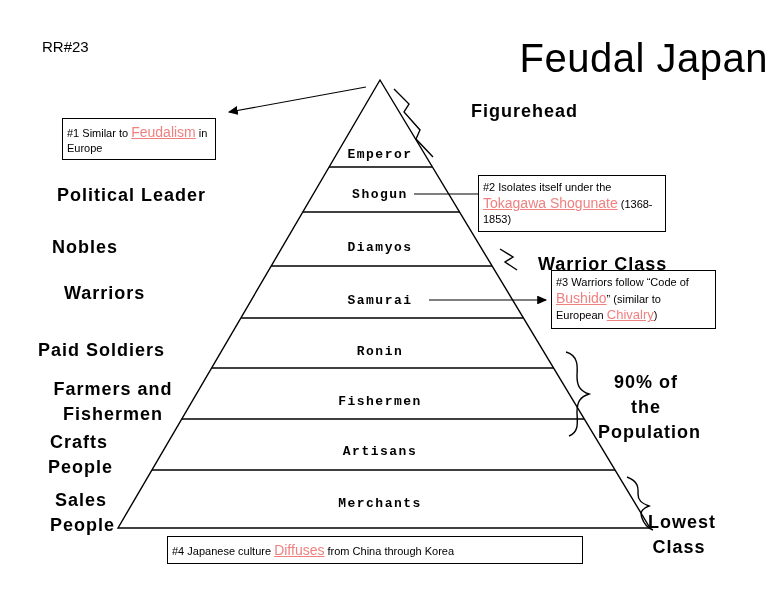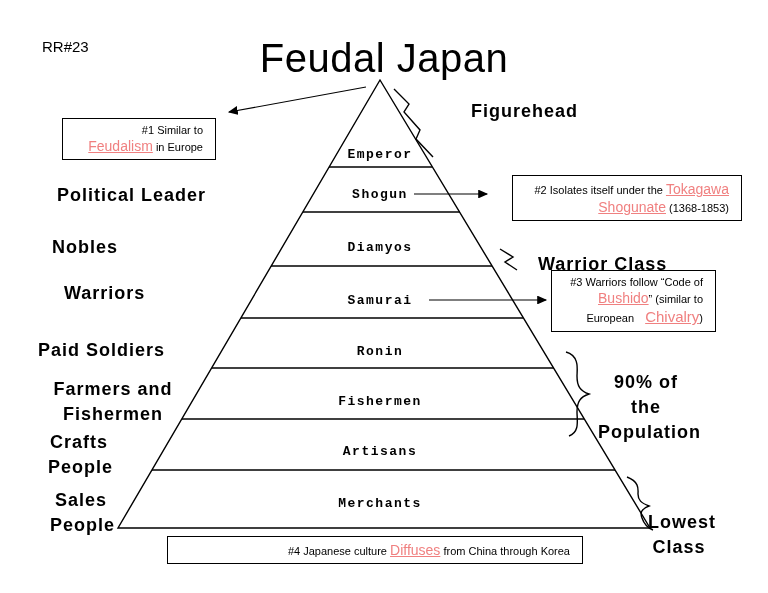--- a/index.html
+++ b/index.html
@@ -10,46 +10,46 @@
     color: #000;
     font-family: "Liberation Sans", sans-serif;
     overflow: hidden;
   }
   .ref {
     position: absolute; left: 42px; top: 38px;
     font-size: 15px;
   }
   .title {
     position: absolute; left: 0; top: 36px; width: 768px;
-    text-align: center; font-size: 40px; letter-spacing: 0.5px;
+    text-align: right; font-size: 40px; letter-spacing: 0.5px;
   }
   svg.overlay { position: absolute; left: 0; top: 0; }
   svg .ln { stroke: #000; stroke-width: 1.4; fill: none; }
   svg .thin { stroke: #000; stroke-width: 1.1; fill: none; }
 
   .tier {
     position: absolute; left: 380px; transform: translateX(-50%);
     font-weight: bold; font-size: 13px; letter-spacing: 1.5px;
     white-space: nowrap;
     font-family: Liberation Mono, monospace;
   }
   .side {
     position: absolute;
     font-weight: bold; font-size: 18px; letter-spacing: 1px;
     white-space: pre-line; text-align: center; line-height: 1.4;
   }
   .note {
     position: absolute; border: 1px solid #000; background: #fff;
-    font-size: 11px; text-align: right; line-height: 1.3;
-    padding: 4px 12px;
+    font-size: 11px; text-align: left; line-height: 1.3;
+    padding: 4px 4px;
   }
   .red {
     color: #f08080; text-decoration: underline; font-size: 14px;
   }
-  .red.sm { font-size: 15px; margin-left: 8px; }
+  .red.sm { font-size: 13px; }
 </style>
 </head>
 <body>
 
 <div class="ref">RR#23</div>
 <div class="title">Feudal Japan</div>
 
 <svg class="overlay" width="768" height="593" viewBox="0 0 768 593">
   <defs>
     <marker id="ah" markerWidth="10" markerHeight="8" refX="8" refY="4" orient="auto">
@@ -101,21 +101,21 @@
 <div class="side" style="left:538px; top:252px">Warrior Class</div>
 <div class="side" style="left:598px; top:370px; width:96px">90% of the
 Population</div>
 <div class="side" style="left:648px; top:510px; width:62px">Lowest
 Class</div>
 
 <div class="note" style="left:62px; top:118px; width:154px">
   <span>#1 Similar to </span><span class="red">Feudalism</span><span> in Europe</span>
 </div>
 
-<div class="note" style="left:512px; top:175px; width:230px">
+<div class="note" style="left:478px; top:175px; width:188px">
   <span>#2 Isolates itself under the </span><span class="red">Tokagawa Shogunate</span><span> (1368-1853)</span>
 </div>
 
 <div class="note" style="left:551px; top:270px; width:165px">
   <span>#3 Warriors follow “Code of </span><span class="red">Bushido</span><span>” (similar to European </span><span class="red sm">Chivalry</span><span>)</span>
 </div>
 
 <div class="note" style="left:167px; top:536px; width:416px">
   <span>#4 Japanese culture </span><span class="red">Diffuses</span><span> from China through Korea</span>
 </div>

